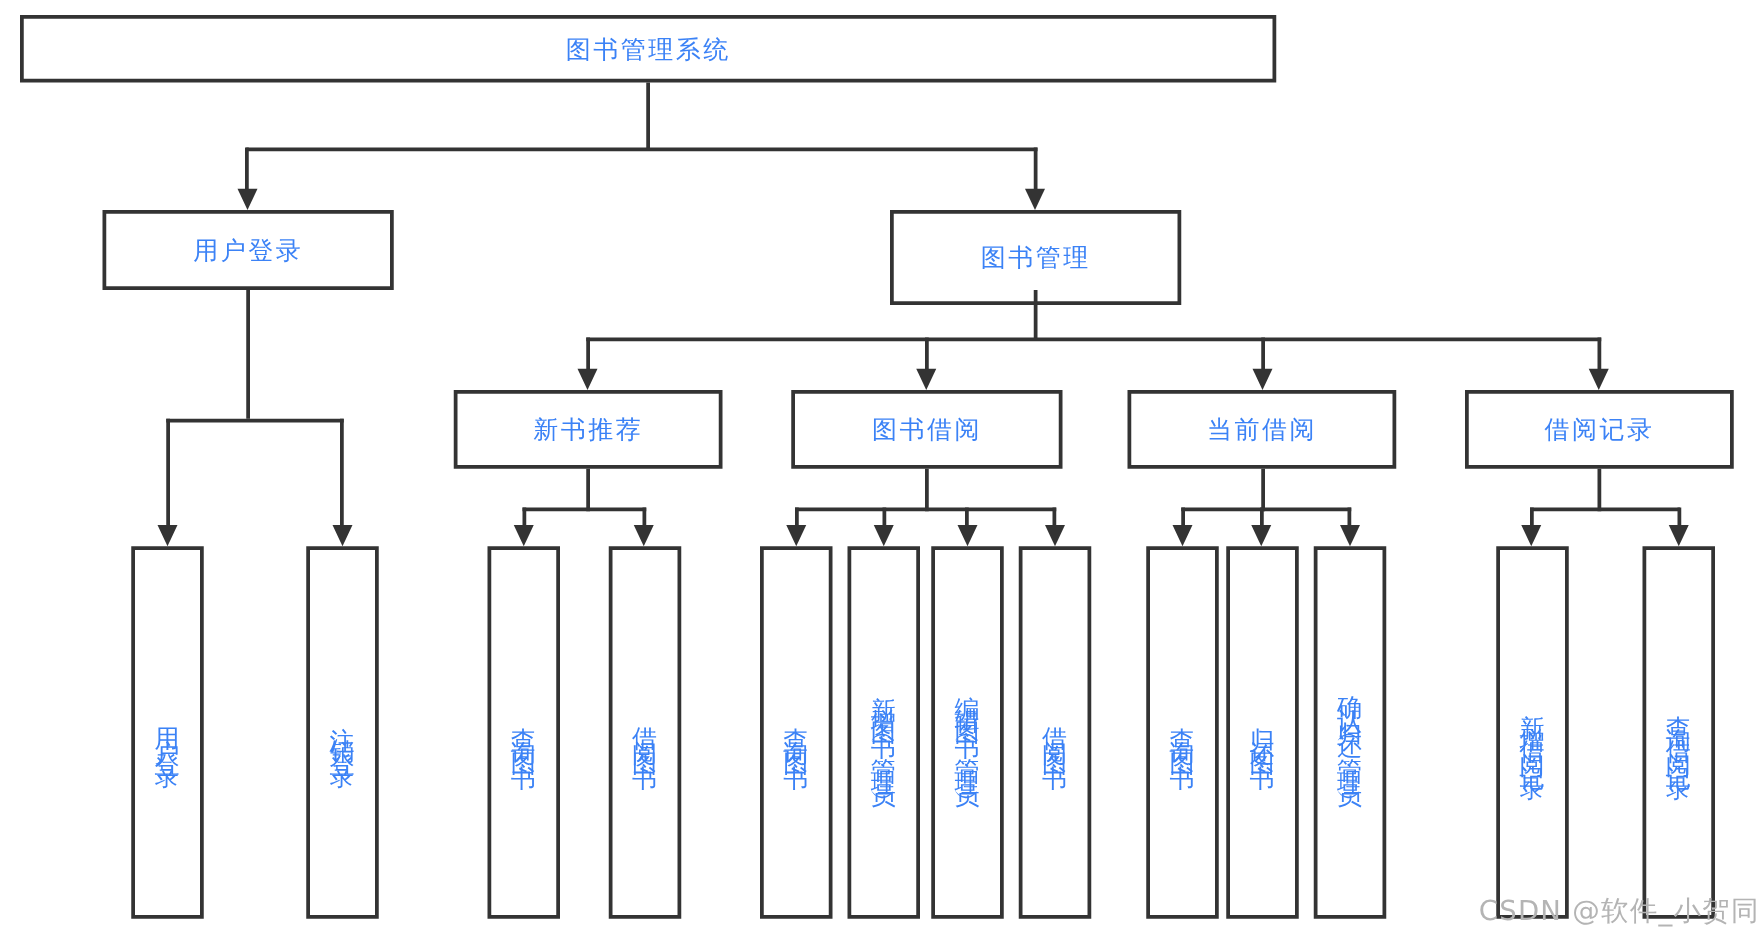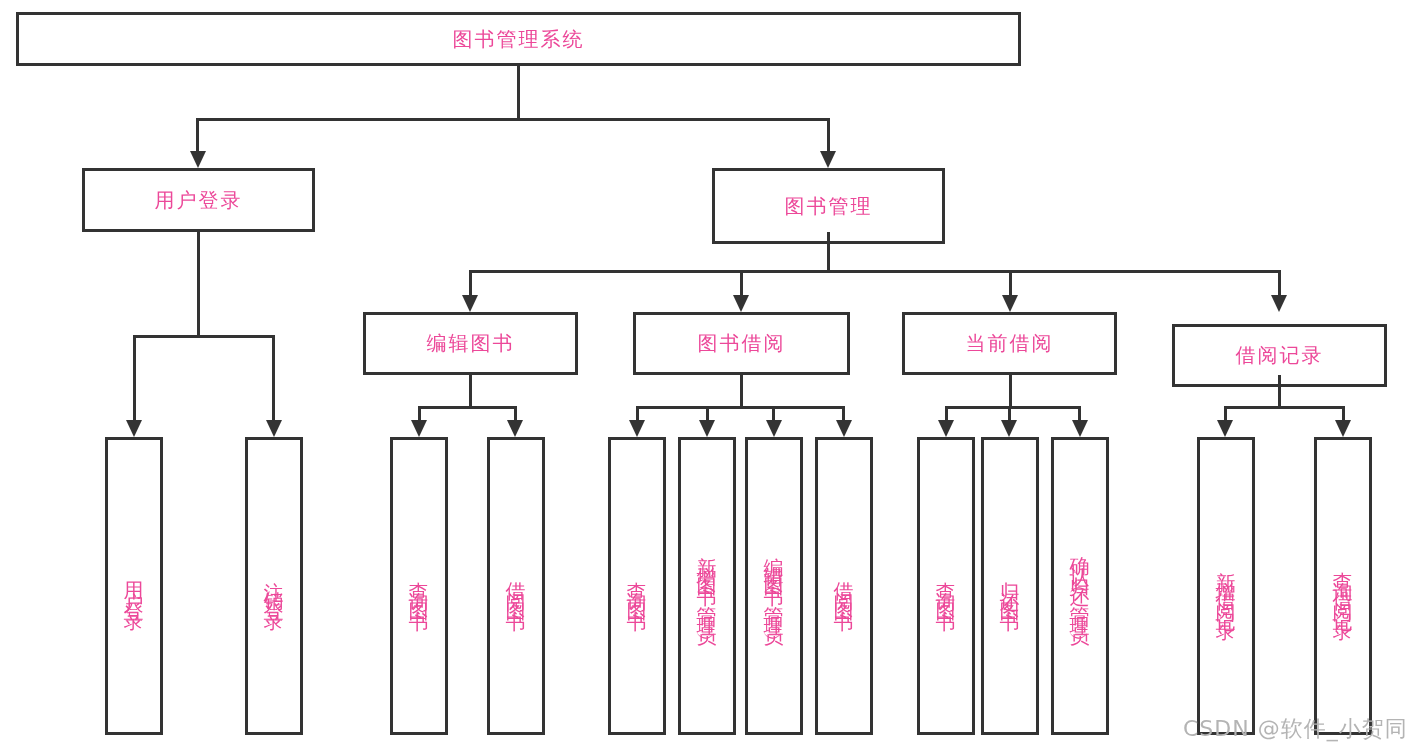--- a/index.html
+++ b/index.html
@@ -5,21 +5,21 @@
   html,body{margin:0;padding:0;background:#ffffff;}
   .stage{
     position:relative;width:1405px;height:747px;background:#ffffff;
     font-family:"DejaVu Sans","Liberation Sans",sans-serif;
     overflow:hidden;
   }
   .node{
     position:absolute;box-sizing:border-box;
     border:3px solid #333333;background:#ffffff;
     display:flex;align-items:center;justify-content:center;
-    font-size:20px;color:#ec4899;letter-spacing:2px;
+    font-size:20px;color:#3b82f6;letter-spacing:2px;
     white-space:nowrap;
   }
   .leaf{
     writing-mode:vertical-rl;text-orientation:mixed;
     letter-spacing:10px;font-size:20px;white-space:normal;
     line-height:1;
   }
   .vline{position:absolute;width:3px;background:#333333;}
   .hline{position:absolute;height:3px;background:#333333;}
   .arrow{
@@ -32,21 +32,21 @@
     color:#b4b4b4;font-size:22px;white-space:nowrap;
     letter-spacing:1px;
   }
   
   .n-root{left:16px;top:12px;width:1005px;height:54px;}
   .n-l2a{left:82px;top:168px;width:233px;height:64px;}
   .n-l2b{left:712px;top:168px;width:233px;height:76px;}
   .n-l3a{left:363px;top:312px;width:215px;height:63px;}
   .n-l3b{left:633px;top:312px;width:217px;height:63px;}
   .n-l3c{left:902px;top:312px;width:215px;height:63px;}
-  .n-l3d{left:1172px;top:312px;width:215px;height:63px;margin-top:12px;}
+  .n-l3d{left:1172px;top:312px;width:215px;height:63px;}
   .leaf{top:437px;width:58px;height:298px;}
   .lf0{left:105px;}  .lf1{left:245px;}
   .lf2{left:390px;}  .lf3{left:487px;}
   .lf4{left:608px;}  .lf5{left:678px;}  .lf6{left:745px;}  .lf7{left:815px;}
   .lf8{left:917px;}  .lf9{left:981px;}  .lf10{left:1051px;}
   .lf11{left:1197px;} .lf12{left:1314px;}
 </style>
 </head>
 <body>
 
@@ -75,21 +75,21 @@
   <div class="hline" style="left:469px;top:270px;width:812px;"></div>
   <div class="vline" style="left:469px;top:270px;height:28px;"></div>
   <div class="arrow" style="left:462px;top:295px;"></div>
   <div class="vline" style="left:740px;top:270px;height:28px;"></div>
   <div class="arrow" style="left:733px;top:295px;"></div>
   <div class="vline" style="left:1009px;top:270px;height:28px;"></div>
   <div class="arrow" style="left:1002px;top:295px;"></div>
   <div class="vline" style="left:1278px;top:270px;height:28px;"></div>
   <div class="arrow" style="left:1271px;top:295px;"></div>
 
-  <div class="node n-l3a">编辑图书</div>
+  <div class="node n-l3a">新书推荐</div>
   <div class="node n-l3c">当前借阅</div>
   <div class="node n-l3b">图书借阅</div>
   <div class="node n-l3d">借阅记录</div>
 
   <div class="vline" style="left:469px;top:375px;height:34px;"></div>
   <div class="hline" style="left:418px;top:406px;width:99px;"></div>
   <div class="vline" style="left:418px;top:406px;height:16px;"></div>
   <div class="arrow" style="left:411px;top:420px;"></div>
   <div class="vline" style="left:514px;top:406px;height:16px;"></div>
   <div class="arrow" style="left:507px;top:420px;"></div>

